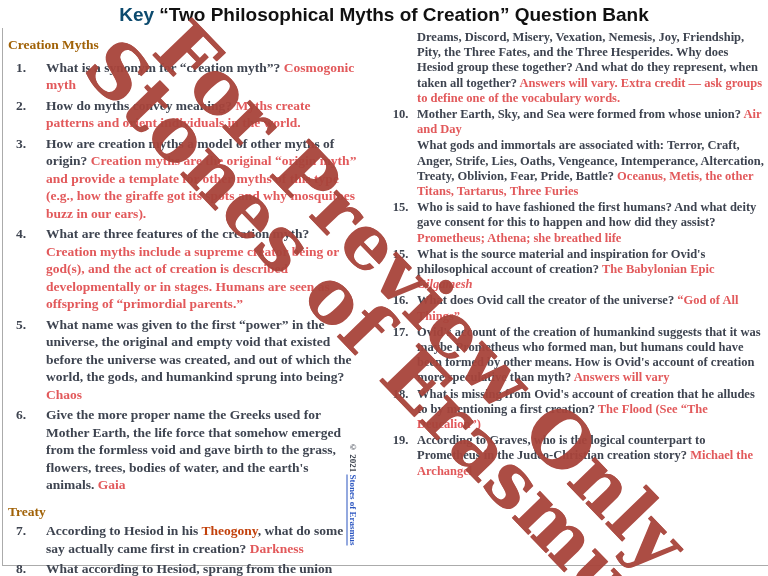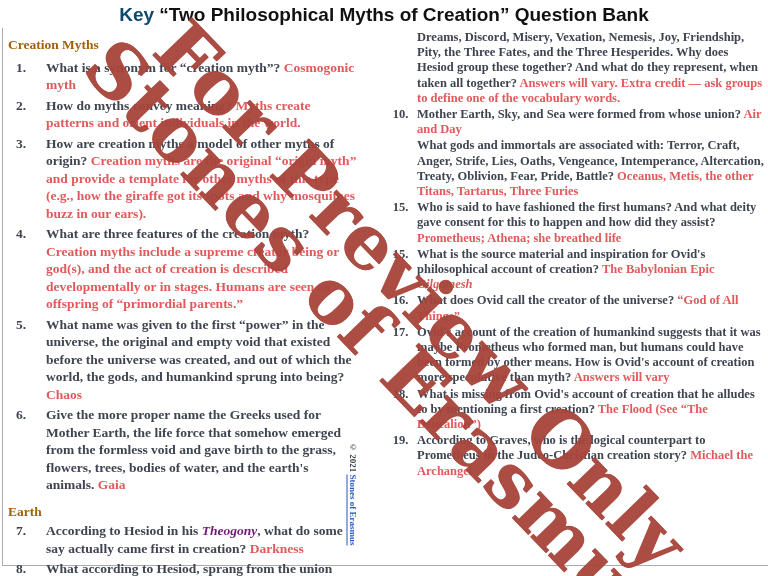--- a/index.html
+++ b/index.html
@@ -28,21 +28,21 @@
 
   .q-row{display:flex;align-items:flex-start;}
   .col-left .q-row{margin-bottom:3px;}
   .col-right .q-row{margin-bottom:1px;}
   .q-num{flex:0 0 38px;box-sizing:border-box;padding-left:8px;}
   .col-right .q-num{flex:0 0 37px;padding-left:4px;text-align:center;}
   .q-body{flex:1 1 auto;}
 
   .q{color:#3e4450;}
   .a{color:#e2595b;}
-  .qi{color:#701a75;font-style:italic;}
+  .qi{color:#c2410c;}
   .ai{color:#e2595b;font-style:italic;}
 
   .watermark{
     position:absolute;left:398px;top:318px;z-index:5;
     transform:translate(-50%,-50%) rotate(46deg);
     font-family:"DejaVu Serif",serif;font-weight:bold;
     font-size:75px;line-height:0.84;letter-spacing:1px;
     color:#a8443b;opacity:0.95;white-space:nowrap;text-align:center;
     text-shadow:0.8px 0 0 #a8443b;
     pointer-events:none;
@@ -84,21 +84,21 @@
       <div class="q-body"><span class="q">What are three features of the creation myth? </span><span class="a">Creation myths include a supreme creator being or god(s), and the act of creation is described developmentally or in stages. Humans are seen as offspring of “primordial parents.”</span></div>
     </div>
     <div class="q-row">
       <div class="q-num">5.</div>
       <div class="q-body"><span class="q">What name was given to the first “power” in the universe, the original and empty void that existed before the universe was created, and out of which the world, the gods, and humankind sprung into being? </span><span class="a">Chaos</span></div>
     </div>
     <div class="q-row">
       <div class="q-num">6.</div>
       <div class="q-body"><span class="q">Give the more proper name the Greeks used for Mother Earth, the life force that somehow emerged from the formless void and gave birth to the grass, flowers, trees, bodies of water, and the earth's animals.  </span><span class="a">Gaia</span></div>
     </div>
-    <div class="sec-heading gap-top">Earth</div>
+    <div class="sec-heading gap-top">Treaty</div>
     <div class="q-row">
       <div class="q-num">7.</div>
       <div class="q-body"><span class="q">According to Hesiod in his </span><span class="qi">Theogony</span><span class="q">, what do some say actually came first in creation? </span><span class="a">Darkness</span></div>
     </div>
     <div class="q-row">
       <div class="q-num">8.</div>
       <div class="q-body"><span class="q">What according to Hesiod, sprang from the union between Darkness and Chaos? </span></div>
     </div>
   </div>
 <div class="col col-right" id="col-right">

